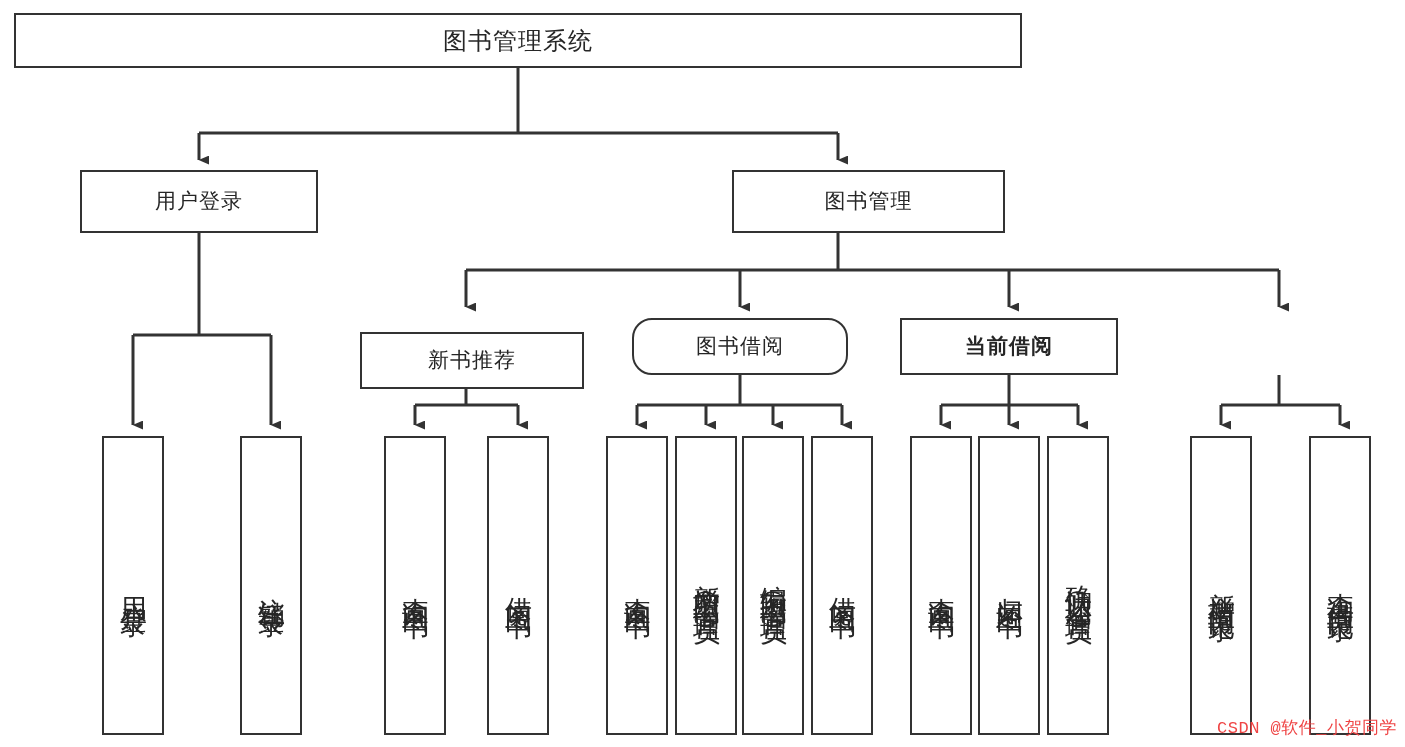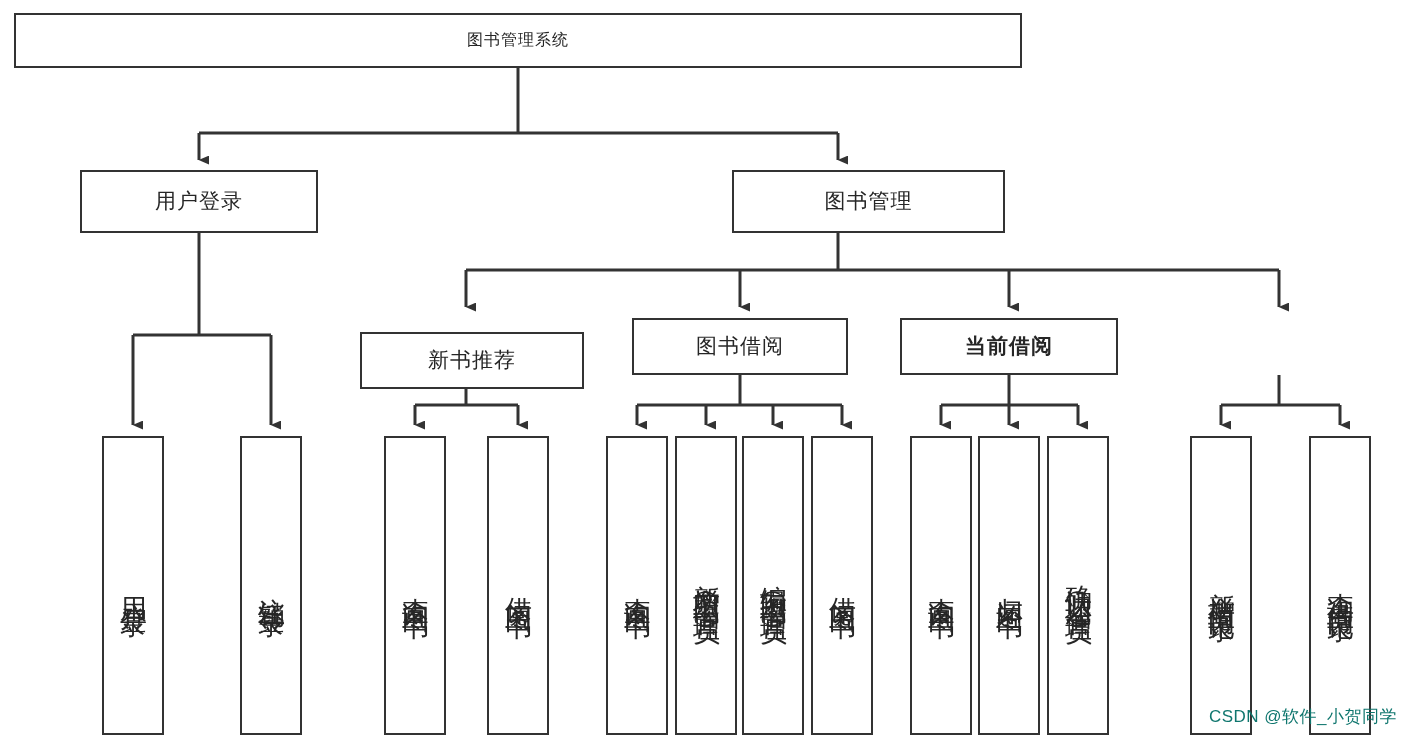--- a/index.html
+++ b/index.html
@@ -24,42 +24,43 @@
     color:#1a1a1a;
   }
   .node .lbl{
     display:block;
     text-align:center;
     line-height:1.15;
     color:#262626;
   }
   
   .node.h .lbl{font-size:21px;letter-spacing:1px;}
-  .node.root .lbl{font-size:16px;letter-spacing:1px;}
+  .node.root .lbl{font-size:24px;letter-spacing:1px;}
   
   .node.v{
     writing-mode:vertical-rl;
     text-orientation:upright;
   }
   .node.v .lbl{
     writing-mode:vertical-rl;
     text-orientation:upright;
     font-size:27px;
     line-height:1.0;
     letter-spacing:5px;
     white-space:nowrap;
   }
   .watermark{
     position:absolute;
     right:8px;
-    bottom:19px;
+    bottom:8px;
     font-size:17px;
-    color:#0f766e;
+    color:#ef4444;
     letter-spacing:0.5px;
     white-space:nowrap;
+    font-family:Liberation Mono, monospace;
   }
 </style>
 </head>
 <body>
 
 <div id="canvas">
 
   <svg id="edges" viewBox="0 0 1405 747">
     <defs>
       <marker id="arw" markerWidth="9" markerHeight="11" refX="4.5" refY="10.2" orient="auto" markerUnits="userSpaceOnUse">
@@ -117,21 +118,21 @@
   <div class="node h" style="left:80px;top:170px;width:238px;height:63px;">
     <span class="lbl">用户登录</span>
   </div>
   <div class="node h" style="left:712px;top:170px;width:273px;height:63px;margin-left:20px;">
     <span class="lbl">图书管理</span>
   </div>
 
   <div class="node h" style="left:360px;top:332px;width:224px;height:57px;">
     <span class="lbl">新书推荐</span>
   </div>
-  <div class="node h" style="left:632px;top:318px;width:216px;height:57px;">
+  <div class="node h" style="left:632px;top:318px;width:216px;height:57px;border-radius:20px;">
     <span class="lbl">图书借阅</span>
   </div>
   <div class="node h" style="left:900px;top:318px;width:218px;height:57px;font-weight:bold;">
     <span class="lbl">当前借阅</span>
   </div>
 
   <div class="node v" style="left:102px;top:436px;width:62px;height:299px;">
     <span class="lbl">用户登录</span>
   </div>
   <div class="node v" style="left:240px;top:436px;width:62px;height:299px;">

